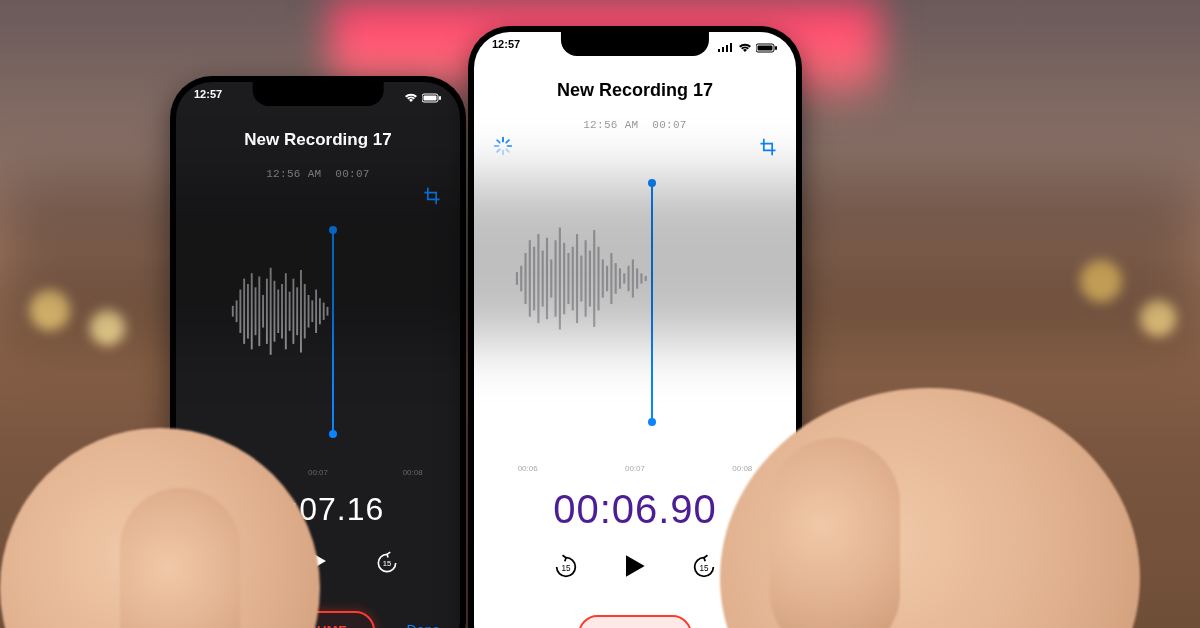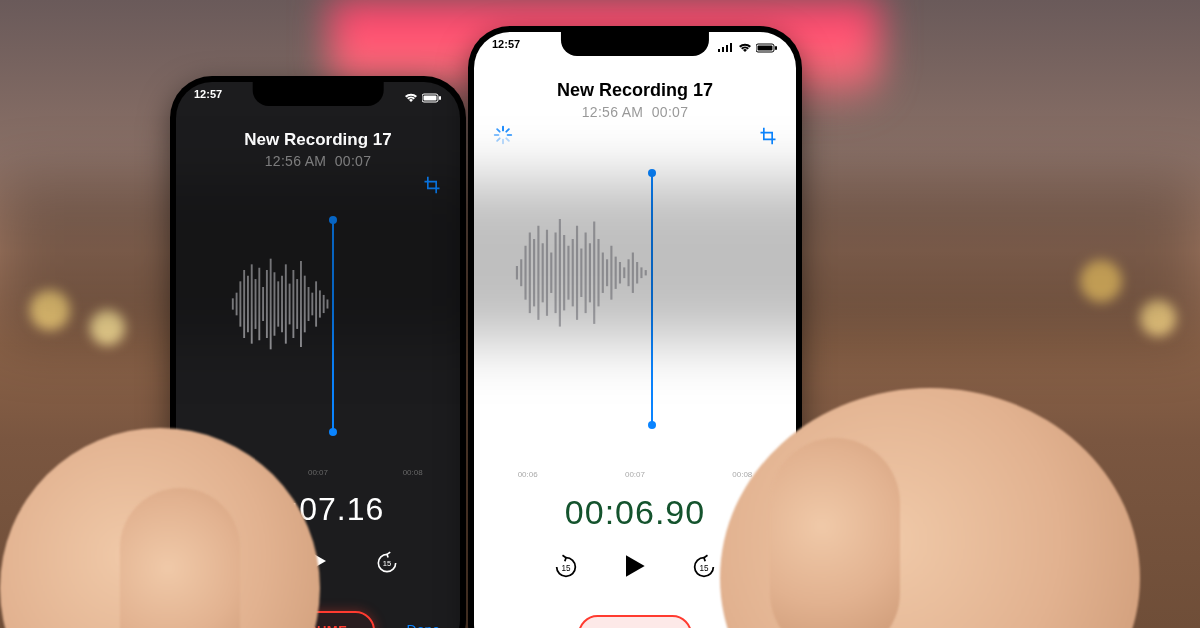--- a/index.html
+++ b/index.html
@@ -79,21 +79,21 @@
 
   .screen-content {
     position:absolute; top:38px; left:0; right:0; bottom:0;
     display:flex; flex-direction:column; align-items:center;
   }
 
   .title { font-weight:700; margin-top:10px; }
   .phone.dark .title { color:#fff; font-size:17px; }
   .phone.light .title { color:#000; font-size:18px; }
 
-  .subtitle { font-size:14px; margin-top:3px; opacity:.6; letter-spacing:.3px;}
+  .subtitle { font-size:11px; margin-top:18px; opacity:.6; letter-spacing:.3px;font-family:Liberation Mono, monospace;}
   .phone.dark .subtitle { color:#ccc; }
   .phone.light .subtitle { color:#555; }
 
   .toolbar-row {
     position:relative;
     width:100%;
     height:28px;
     margin-top:6px;
   }
   .crop-icon {
@@ -141,21 +141,21 @@
   .phone.dark .ruler { color:#666; }
   .phone.light .ruler { color:#aaa; }
 
   .time-display {
     font-variant-numeric: tabular-nums;
     font-weight:300;
     letter-spacing:1px;
     margin-top:10px;
   }
   .phone.dark .time-display { color:#fff; font-size:32px; }
-  .phone.light .time-display { color:#14532d; font-size:34px; }
+  .phone.light .time-display { color:#4c1d95; font-size:40px; }
 
   .controls {
     display:flex; align-items:center; justify-content:center;
     gap:38px;
     margin-top:18px;
   }
   .skip-btn {
     width:28px; height:28px;
     display:flex; align-items:center; justify-content:center;
     cursor:pointer;

